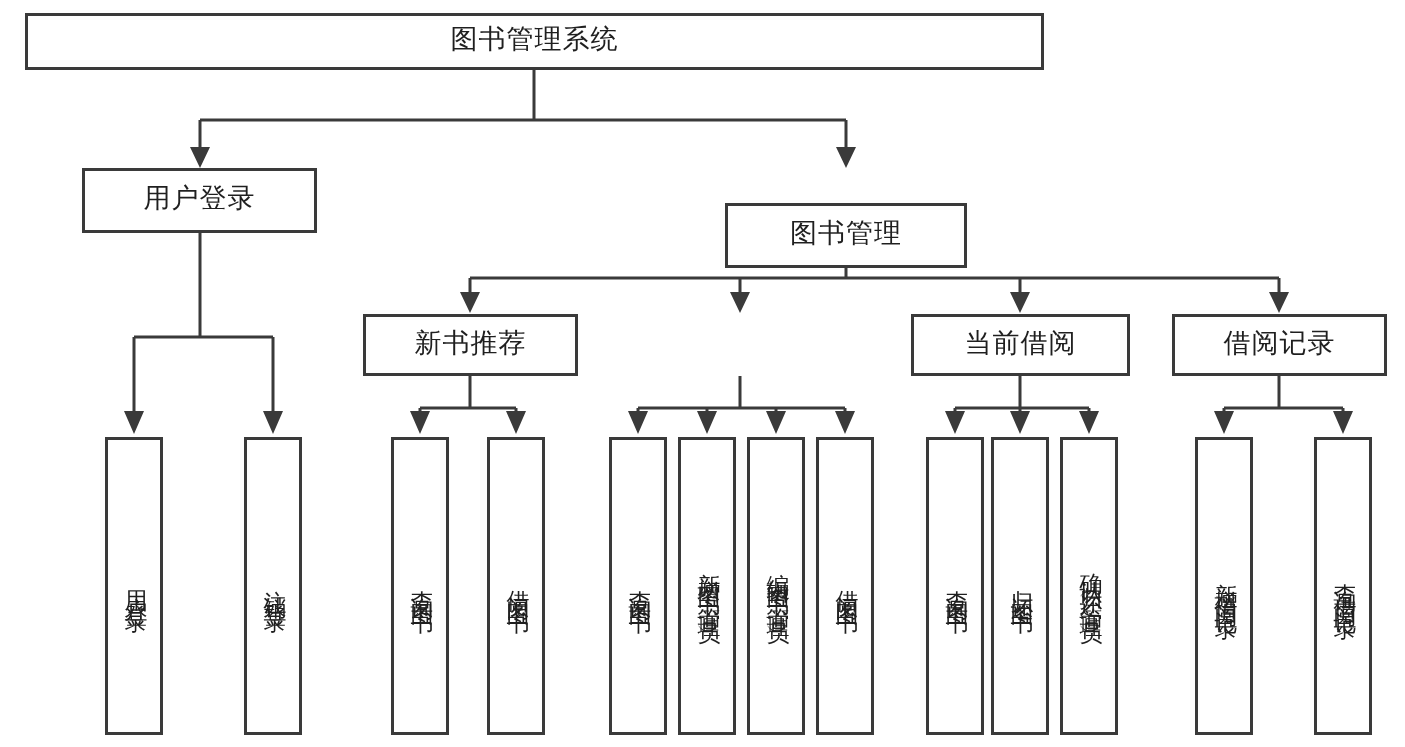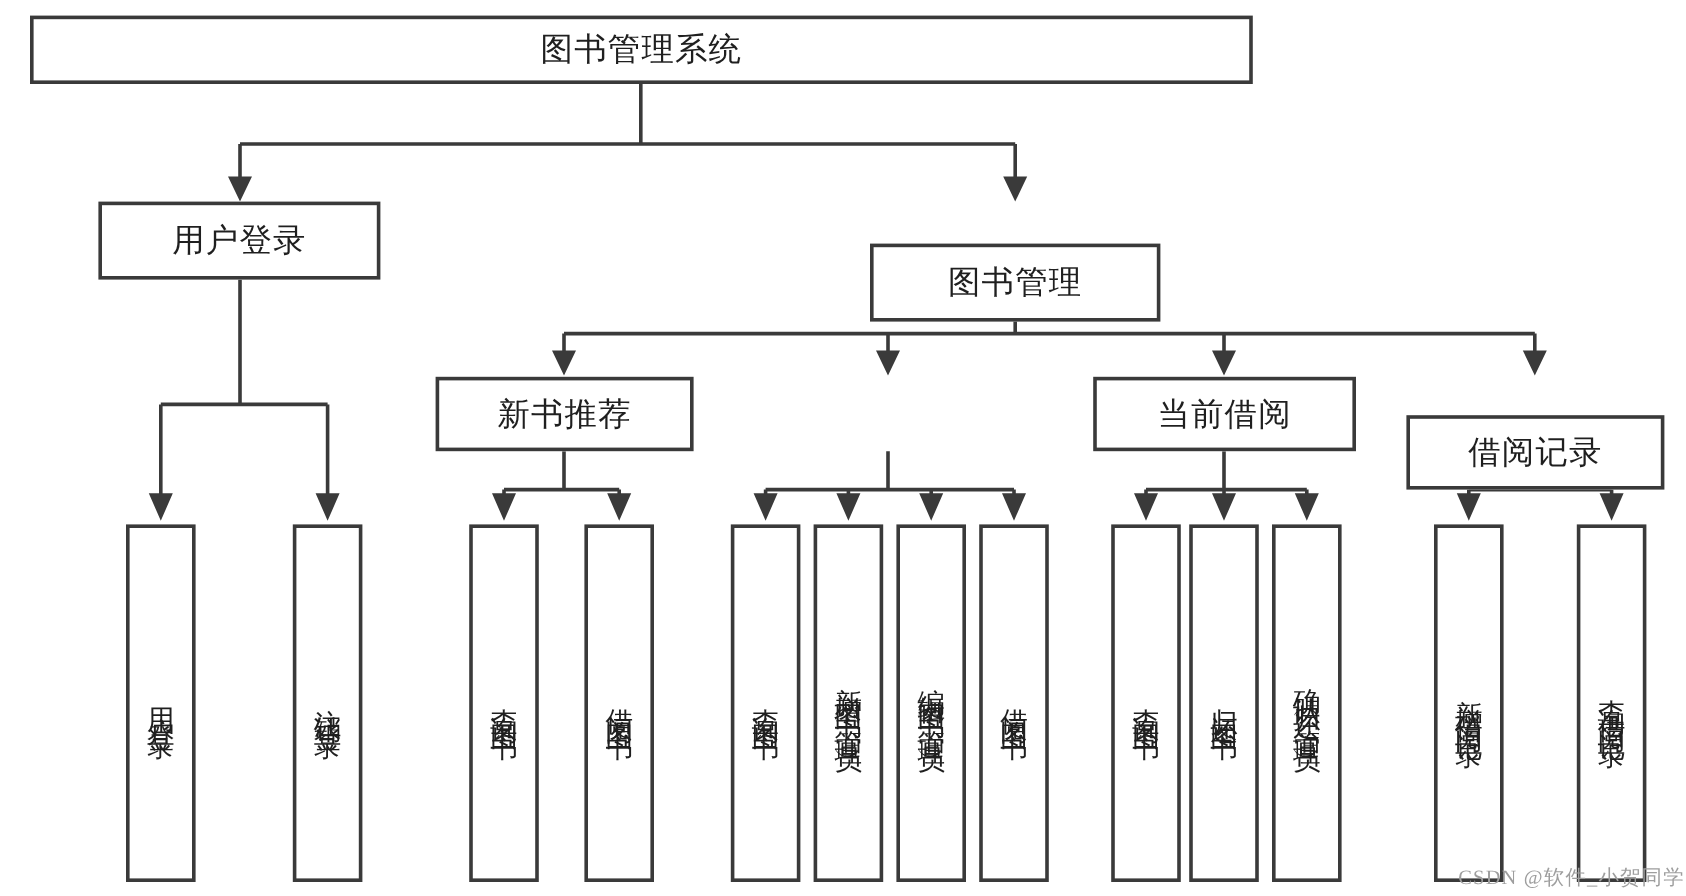--- a/index.html
+++ b/index.html
@@ -8,21 +8,21 @@
     --bg: #ffffff;
     --wm: #9e9e9e;
   }
   * { margin: 0; padding: 0; box-sizing: border-box; }
   html, body { background: var(--bg); }
   .canvas {
     position: relative;
     width: 1405px;
     height: 747px;
     background: var(--bg);
-    font-family: Liberation Serif, serif;
+    font-family: Liberation Mono, monospace;
     color: var(--text);
     overflow: hidden;
   }
   .wires {
     position: absolute;
     left: 0; top: 0;
     width: 1405px; height: 747px;
     color: var(--line);
   }
   .node {
@@ -113,21 +113,21 @@
   <div class="node" style="left:725px; top:168px; width:242px; height:65px;margin-top:35px;">
     <div class="hlabel">图书管理</div>
   </div>
 
   <div class="node" style="left:363px; top:314px; width:215px; height:62px;text-align:right;">
     <div class="hlabel">新书推荐</div>
   </div>
   <div class="node" style="left:911px; top:314px; width:219px; height:62px;">
     <div class="hlabel">当前借阅</div>
   </div>
-  <div class="node" style="left:1172px; top:314px; width:215px; height:62px;margin-top:32px;">
+  <div class="node" style="left:1172px; top:314px; width:215px; height:62px;">
     <div class="hlabel">借阅记录</div>
   </div>
 
   <div class="node leaf" style="left:105px; top:437px; width:58px; height:298px;">
     <span class="vtext">用户登录</span>
   </div>
   <div class="node leaf" style="left:244px; top:437px; width:58px; height:298px;">
     <span class="vtext">注销登录</span>
   </div>
 
@@ -161,15 +161,14 @@
     <span class="vtext">确认归还（管理员）</span>
   </div>
 
   <div class="node leaf" style="left:1195px; top:437px; width:58px; height:298px;">
     <span class="vtext">新增借阅记录</span>
   </div>
   <div class="node leaf" style="left:1314px; top:437px; width:58px; height:298px;">
     <span class="vtext">查询借阅记录</span>
   </div>
 
-  <div class="watermark">CSDN @软件_小贺同学</div>
 
 </div>
 
 </body></html>

